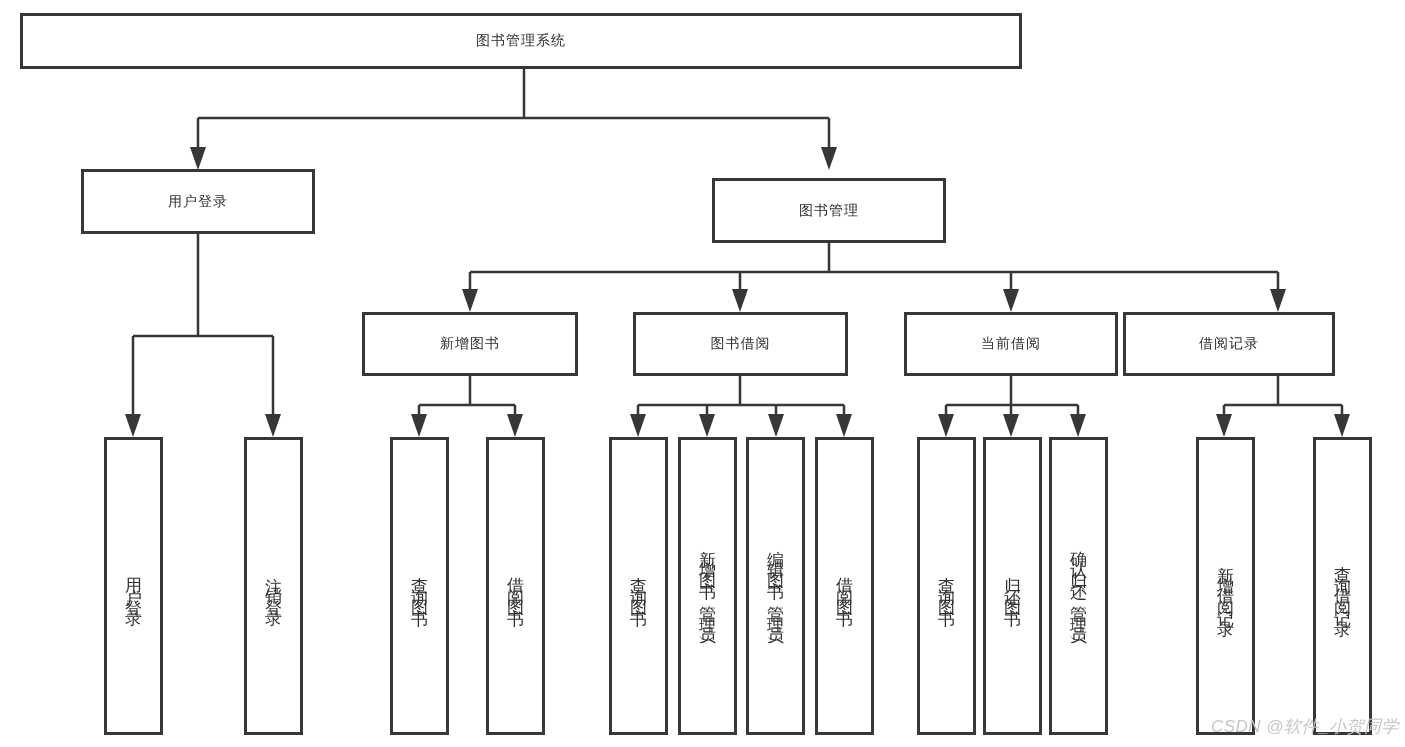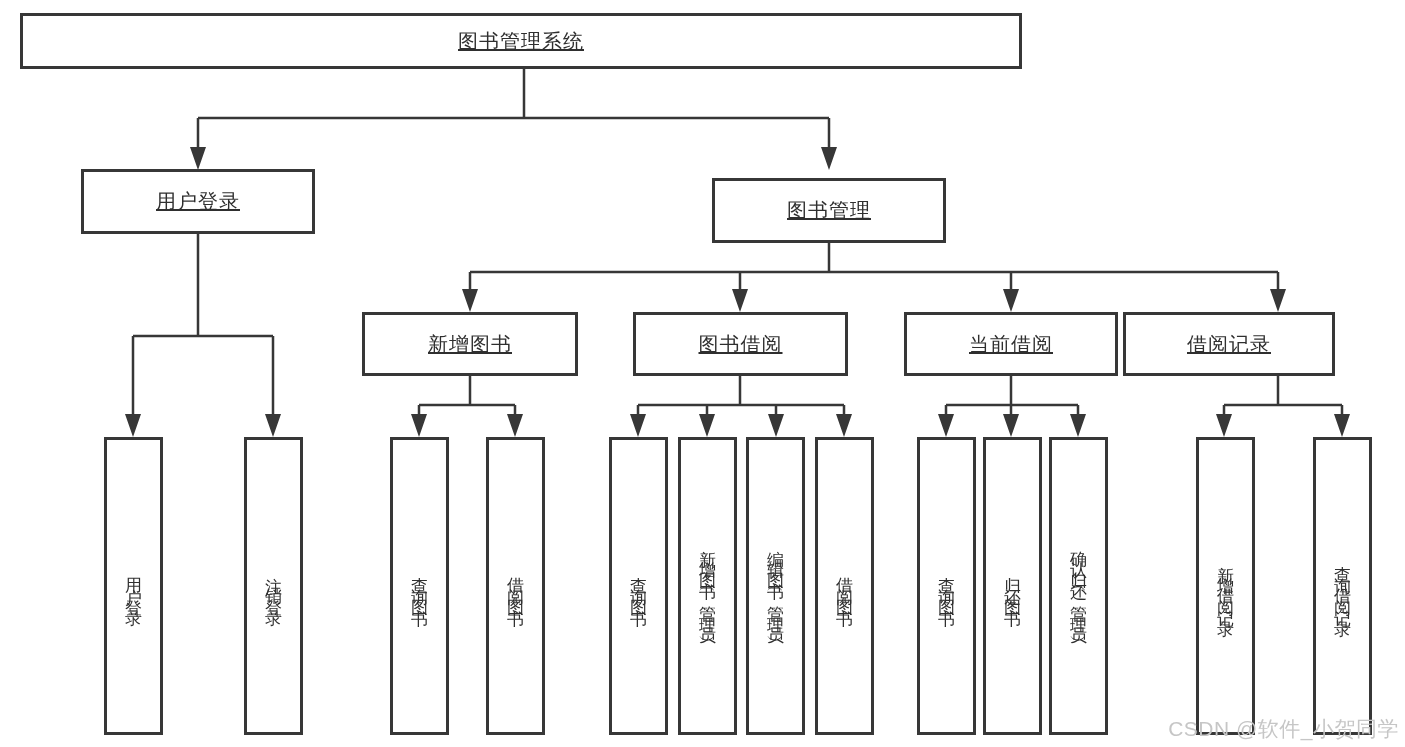--- a/index.html
+++ b/index.html
@@ -19,37 +19,38 @@
   .box {
     position: absolute;
     box-sizing: border-box;
     border: 3px solid #373737;
     background: #ffffff;
     display: flex;
     align-items: center;
     justify-content: center;
     color: #2f2f2f;
   }
-  .h { font-size: 20px; letter-spacing: 1px; text-decoration: underline; }
+  .h { font-size: 14px; letter-spacing: 1px; }
   .v { top: 437px; height: 298px; width: 59px; font-size: 17px; }
   .v .vtext {
     writing-mode: vertical-rl;
     text-orientation: mixed;
     letter-spacing: 11px;
     line-height: 1;
     white-space: nowrap;
   }
   .watermark {
     position: absolute;
     right: 6px;
     top: 715px;
-    font-size: 21px;
+    font-size: 17px;
     color: #c6c6c6;
     letter-spacing: 0.5px;
     white-space: nowrap;
+    font-style: italic;
   }
 </style>
 </head>
 <body>
 
 <div class="stage">
 
   <svg class="wires" width="1405" height="747" viewBox="0 0 1405 747" xmlns="http://www.w3.org/2000/svg">
     <path fill="none" stroke="#373737" stroke-width="2.5" d="
       M524 69 V118 M198 118 H829 M198 118 V150 M829 118 V150

